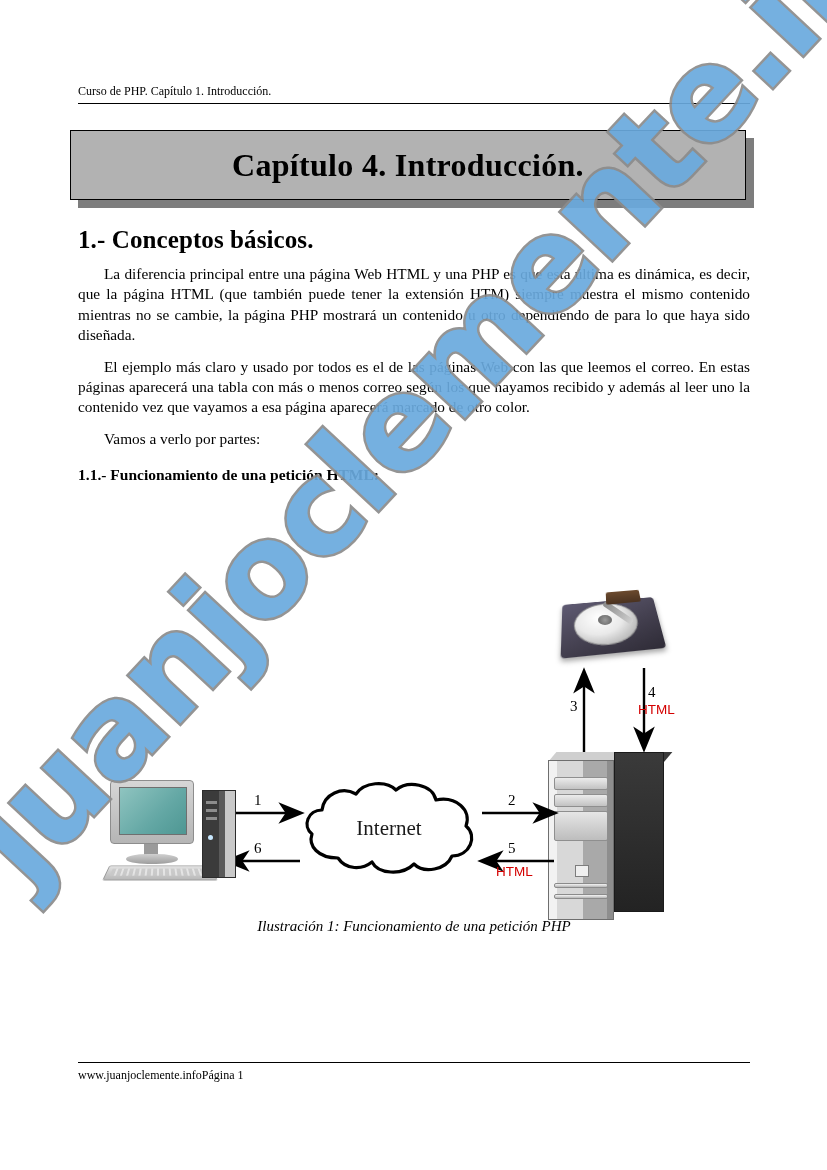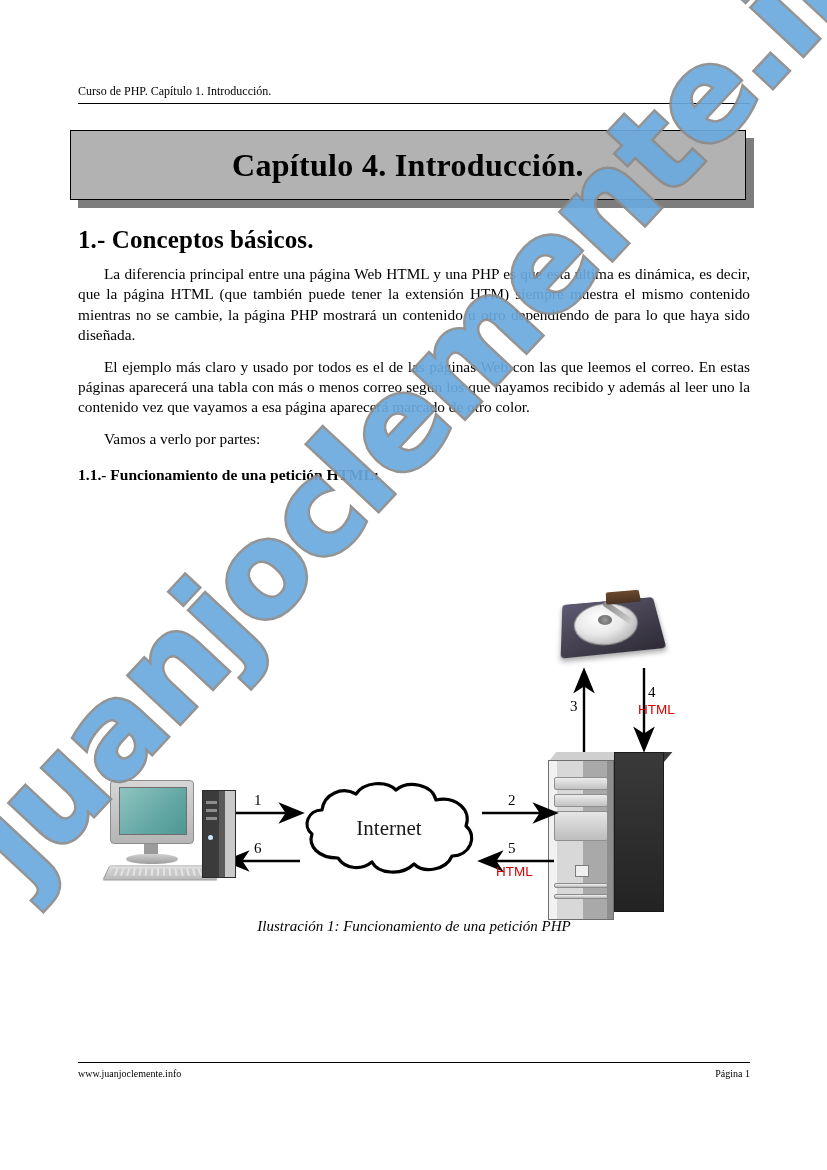--- a/index.html
+++ b/index.html
@@ -308,24 +308,22 @@
     top: 1062px;
     width: 672px;
     z-index: 4;
   }
   .doc-footer .ftr-rule {
     border-top: 1.2px solid #000;
     width: 100%;
   }
   .doc-footer .ftr-row {
     display: flex;
-    justify-content: space-between;
     padding-top: 5px;
-    font-size: 10px;
-    gap: 42px;
+    font-size: 12px;
   }
 </style>
 </head>
 <body>
 
 <div class="page">
 
   <div class="doc-header">
     <div class="hdr-text">Curso de PHP. Capítulo 1. Introducción.</div>
     <div class="hdr-rule"></div>

